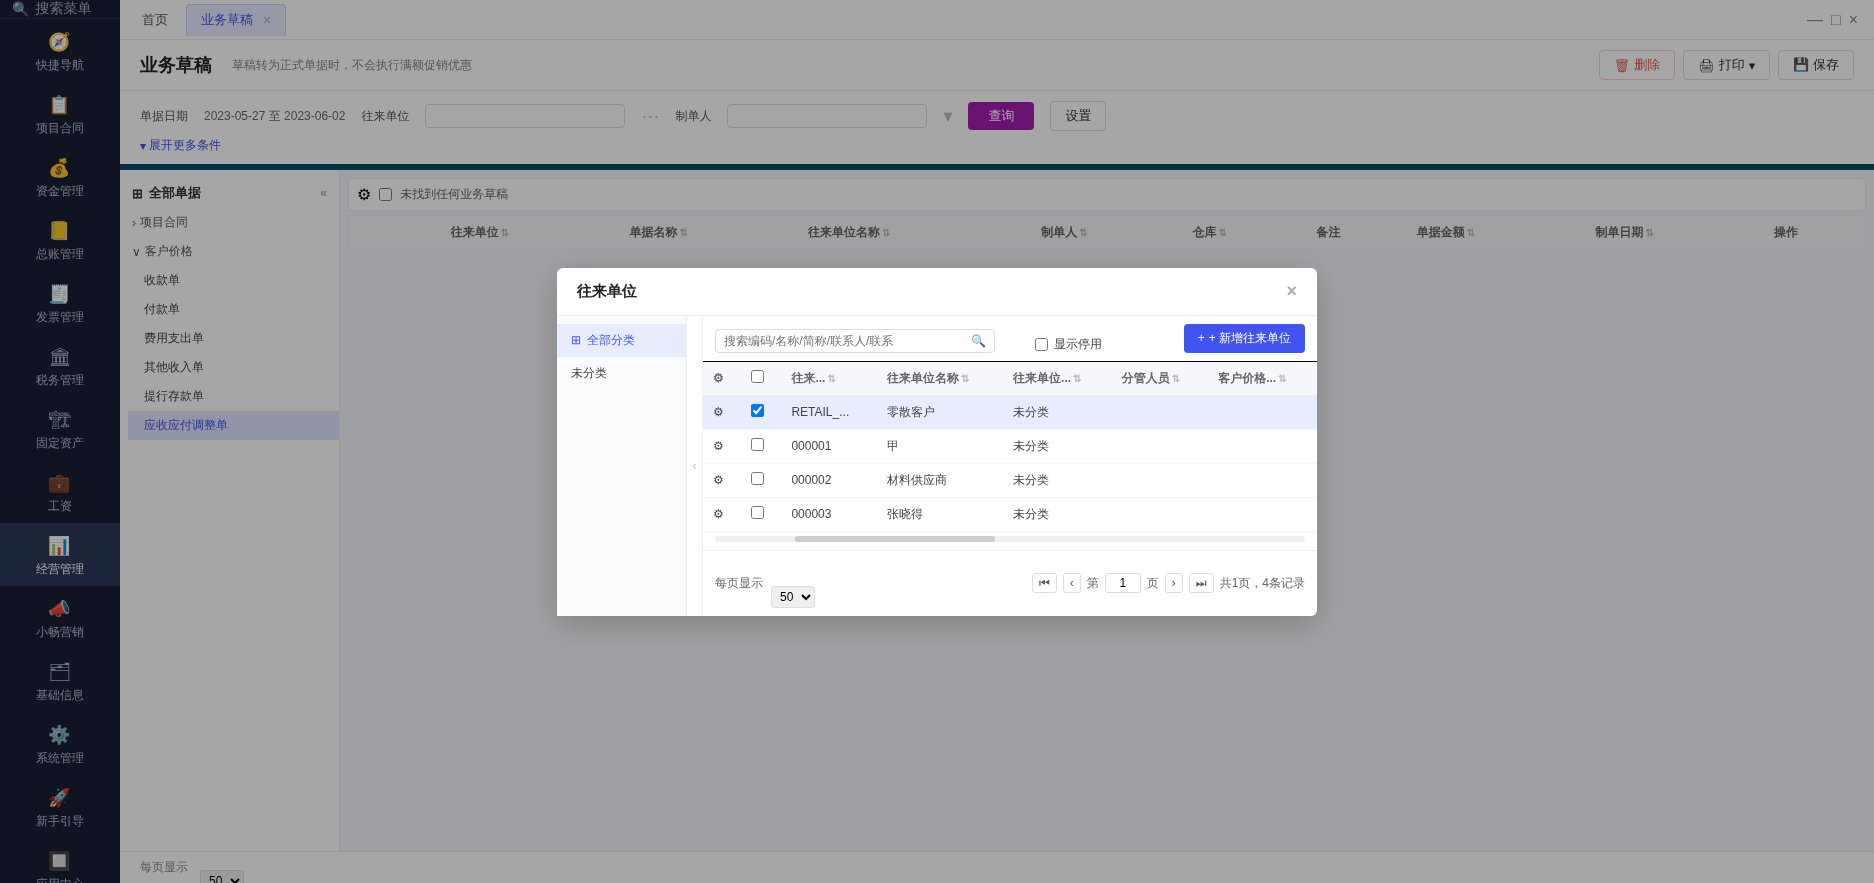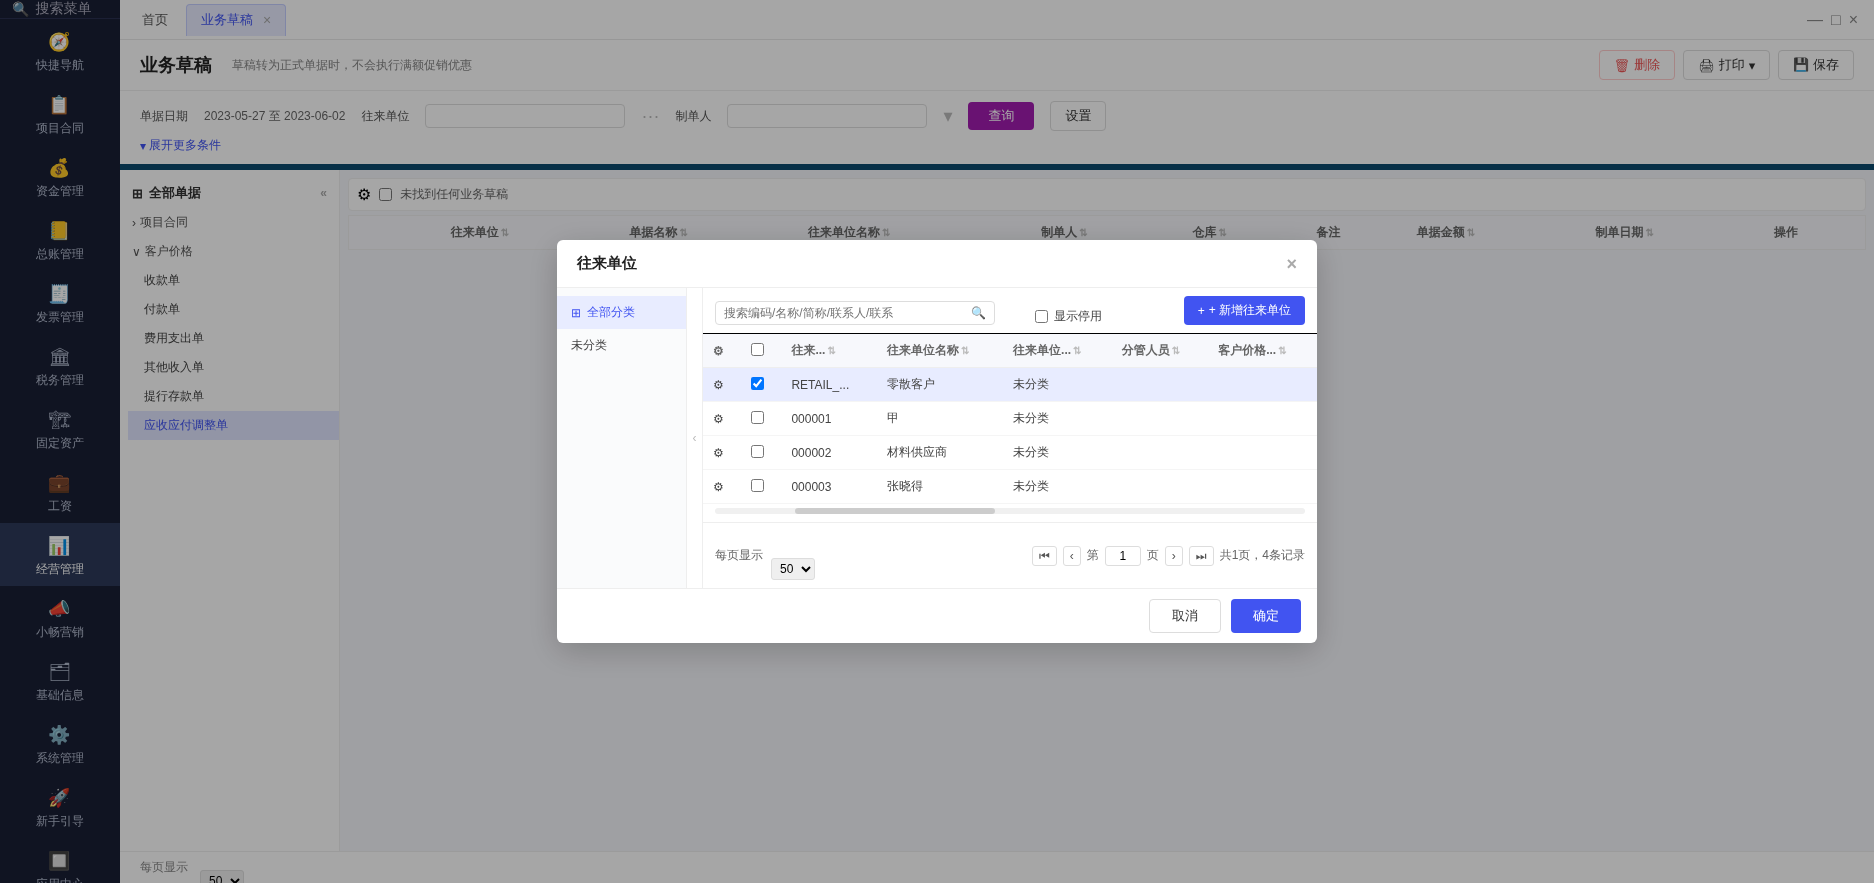--- a/index.html
+++ b/index.html
@@ -751,19 +751,15 @@
             <span>页</span>
             <button class="page-btn">›</button>
             <button class="page-btn">⏭</button>
             <span>共1页，4条记录</span>
           </div>
         </div>
 
       </div>
     </div>
 
-    <div class="dialog-actions">
-      <button class="btn-cancel">取消</button>
-      <button class="btn-confirm">确定</button>
-    </div>
 
   </div>
 </div>
 
 </body></html>

